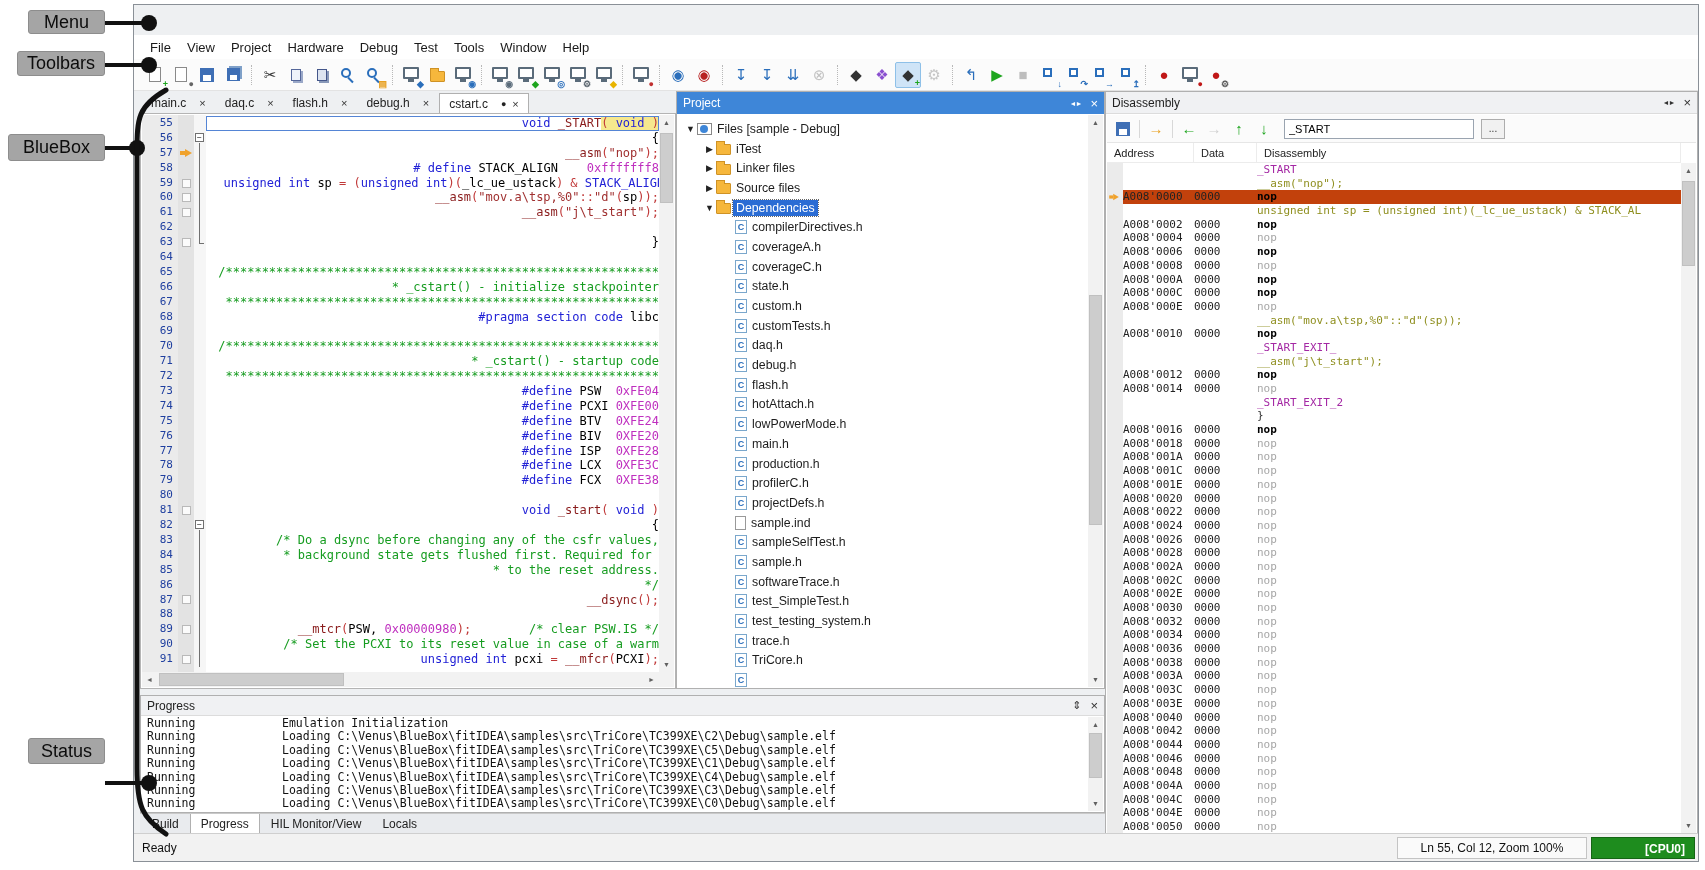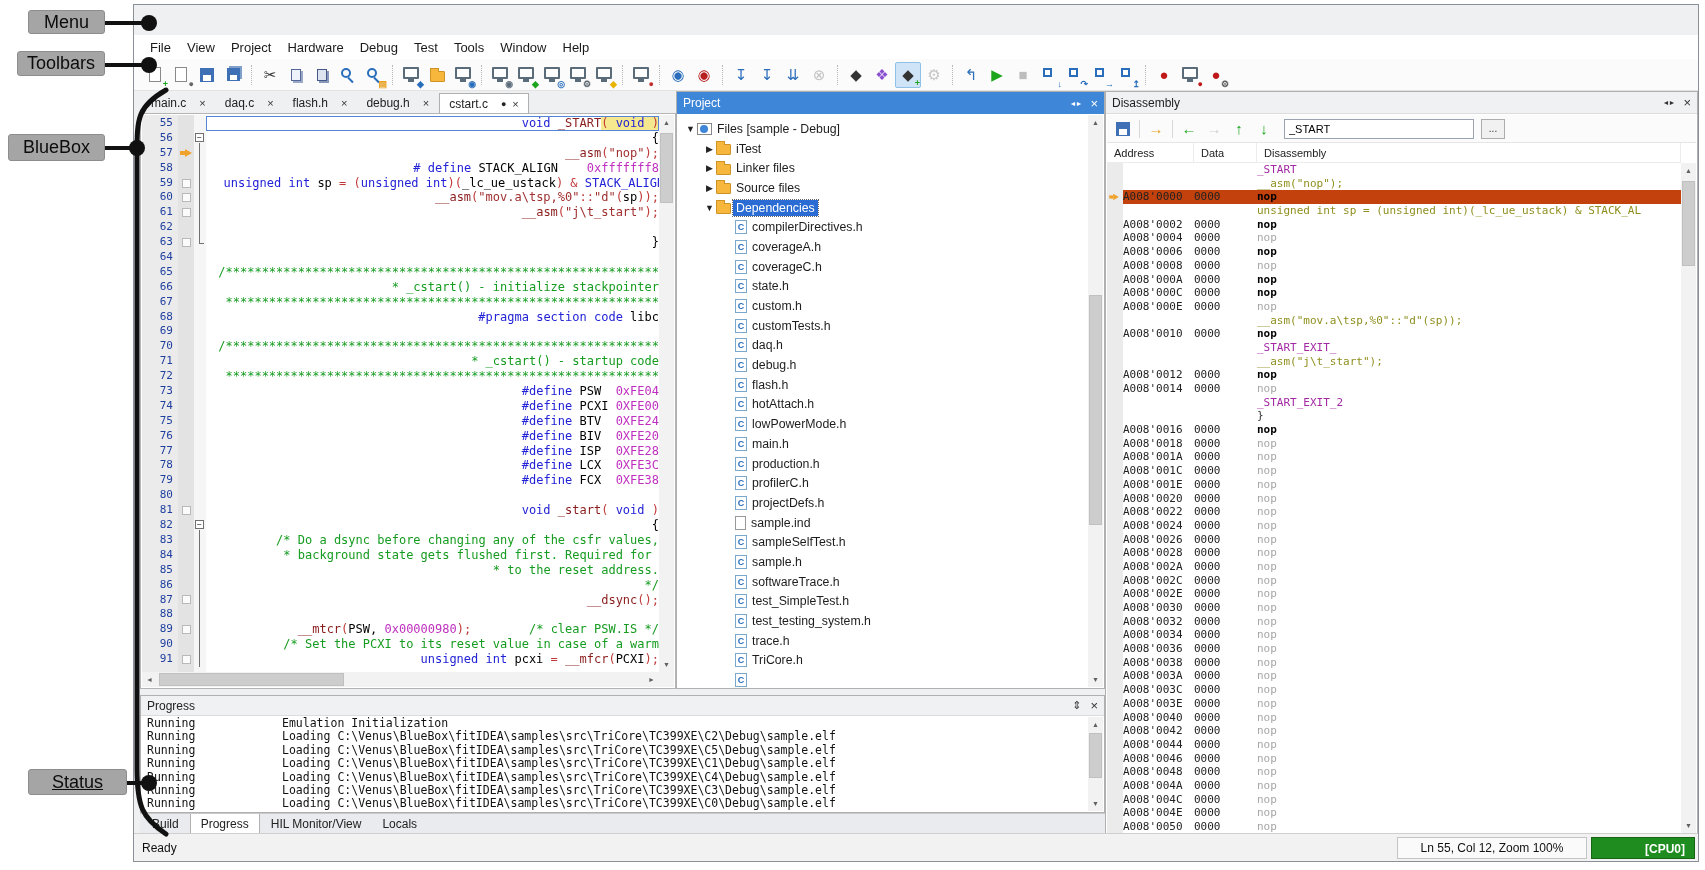--- a/index.html
+++ b/index.html
@@ -5,21 +5,21 @@
   html,body{margin:0;padding:0;background:#fff;width:1705px;height:870px;overflow:hidden;
     font-family:"Liberation Sans",sans-serif;-webkit-font-smoothing:antialiased;}
   *{box-sizing:border-box;}
 
   
   .ann-label{position:absolute;background:#a5a5a5;border:1px solid #8d8d8d;border-radius:3px;
     color:#0c0c0c;font-size:18px;display:flex;align-items:center;justify-content:center;z-index:6;}
   #ann-menu{left:28px;top:10px;width:77px;height:24px;}
   #ann-toolbars{left:17px;top:51px;width:88px;height:25px;}
   #ann-windows{left:8px;top:134px;width:97px;height:27px;}
-  #ann-status{left:28px;top:769px;width:99px;height:26px;text-decoration:underline;}
+  #ann-status{left:28px;top:738px;width:77px;height:26px;}
   #annsvg{position:absolute;left:0;top:0;z-index:5;pointer-events:none;}
 
   
   #app{position:absolute;left:133px;top:4px;width:1566px;height:858px;background:#eef0f2;
     border:1px solid #8a9097;}
   .titlebar{position:absolute;top:0;left:0;right:0;height:30px;background:#f9a8d4;display:flex;align-items:center;margin-top:40px;}
   .logo{width:15px;height:15px;border-radius:50%;background:#3e86d8;margin-left:9px;position:relative;flex:none;}
   .logo::after{content:"";position:absolute;left:4px;top:4px;width:7px;height:7px;border-radius:50%;background:#fff;opacity:.85;}
   .title-text{font-size:12.5px;color:#151515;margin-left:7px;white-space:nowrap;}
   .win-controls{margin-left:auto;display:flex;height:30px;}

